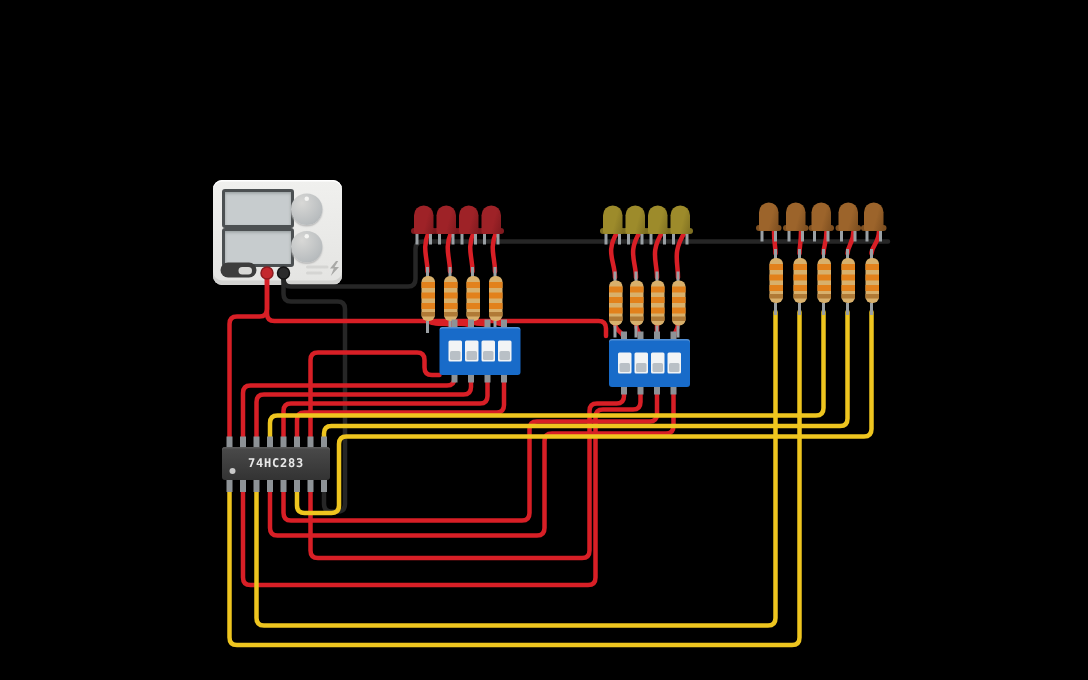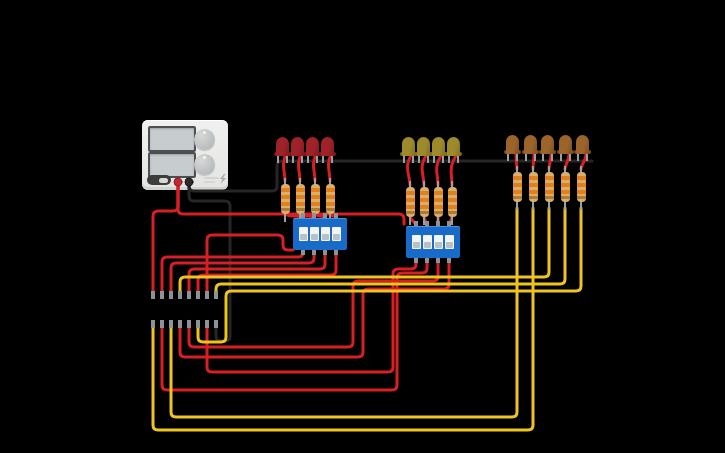--- a/index.html
+++ b/index.html
@@ -408,14 +408,18 @@
       <div class="ic-pin" style="left: 178px; top: 320px;"></div>
       <div class="ic-pin" style="left: 187px; top: 291px;"></div>
       <div class="ic-pin" style="left: 187px; top: 320px;"></div>
       <div class="ic-pin" style="left: 196px; top: 291px;"></div>
       <div class="ic-pin" style="left: 196px; top: 320px;"></div>
       <div class="ic-pin" style="left: 205px; top: 291px;"></div>
       <div class="ic-pin" style="left: 205px; top: 320px;"></div>
       <div class="ic-pin" style="left: 214px; top: 291px;"></div>
       <div class="ic-pin" style="left: 214px; top: 320px;"></div>
     </div>
+  <div id="ic" class="abs">
+    <div class="lbl">74HC283</div>
+    <div class="dot"></div>
+  </div>
 
 </div>
 
 </body></html>

